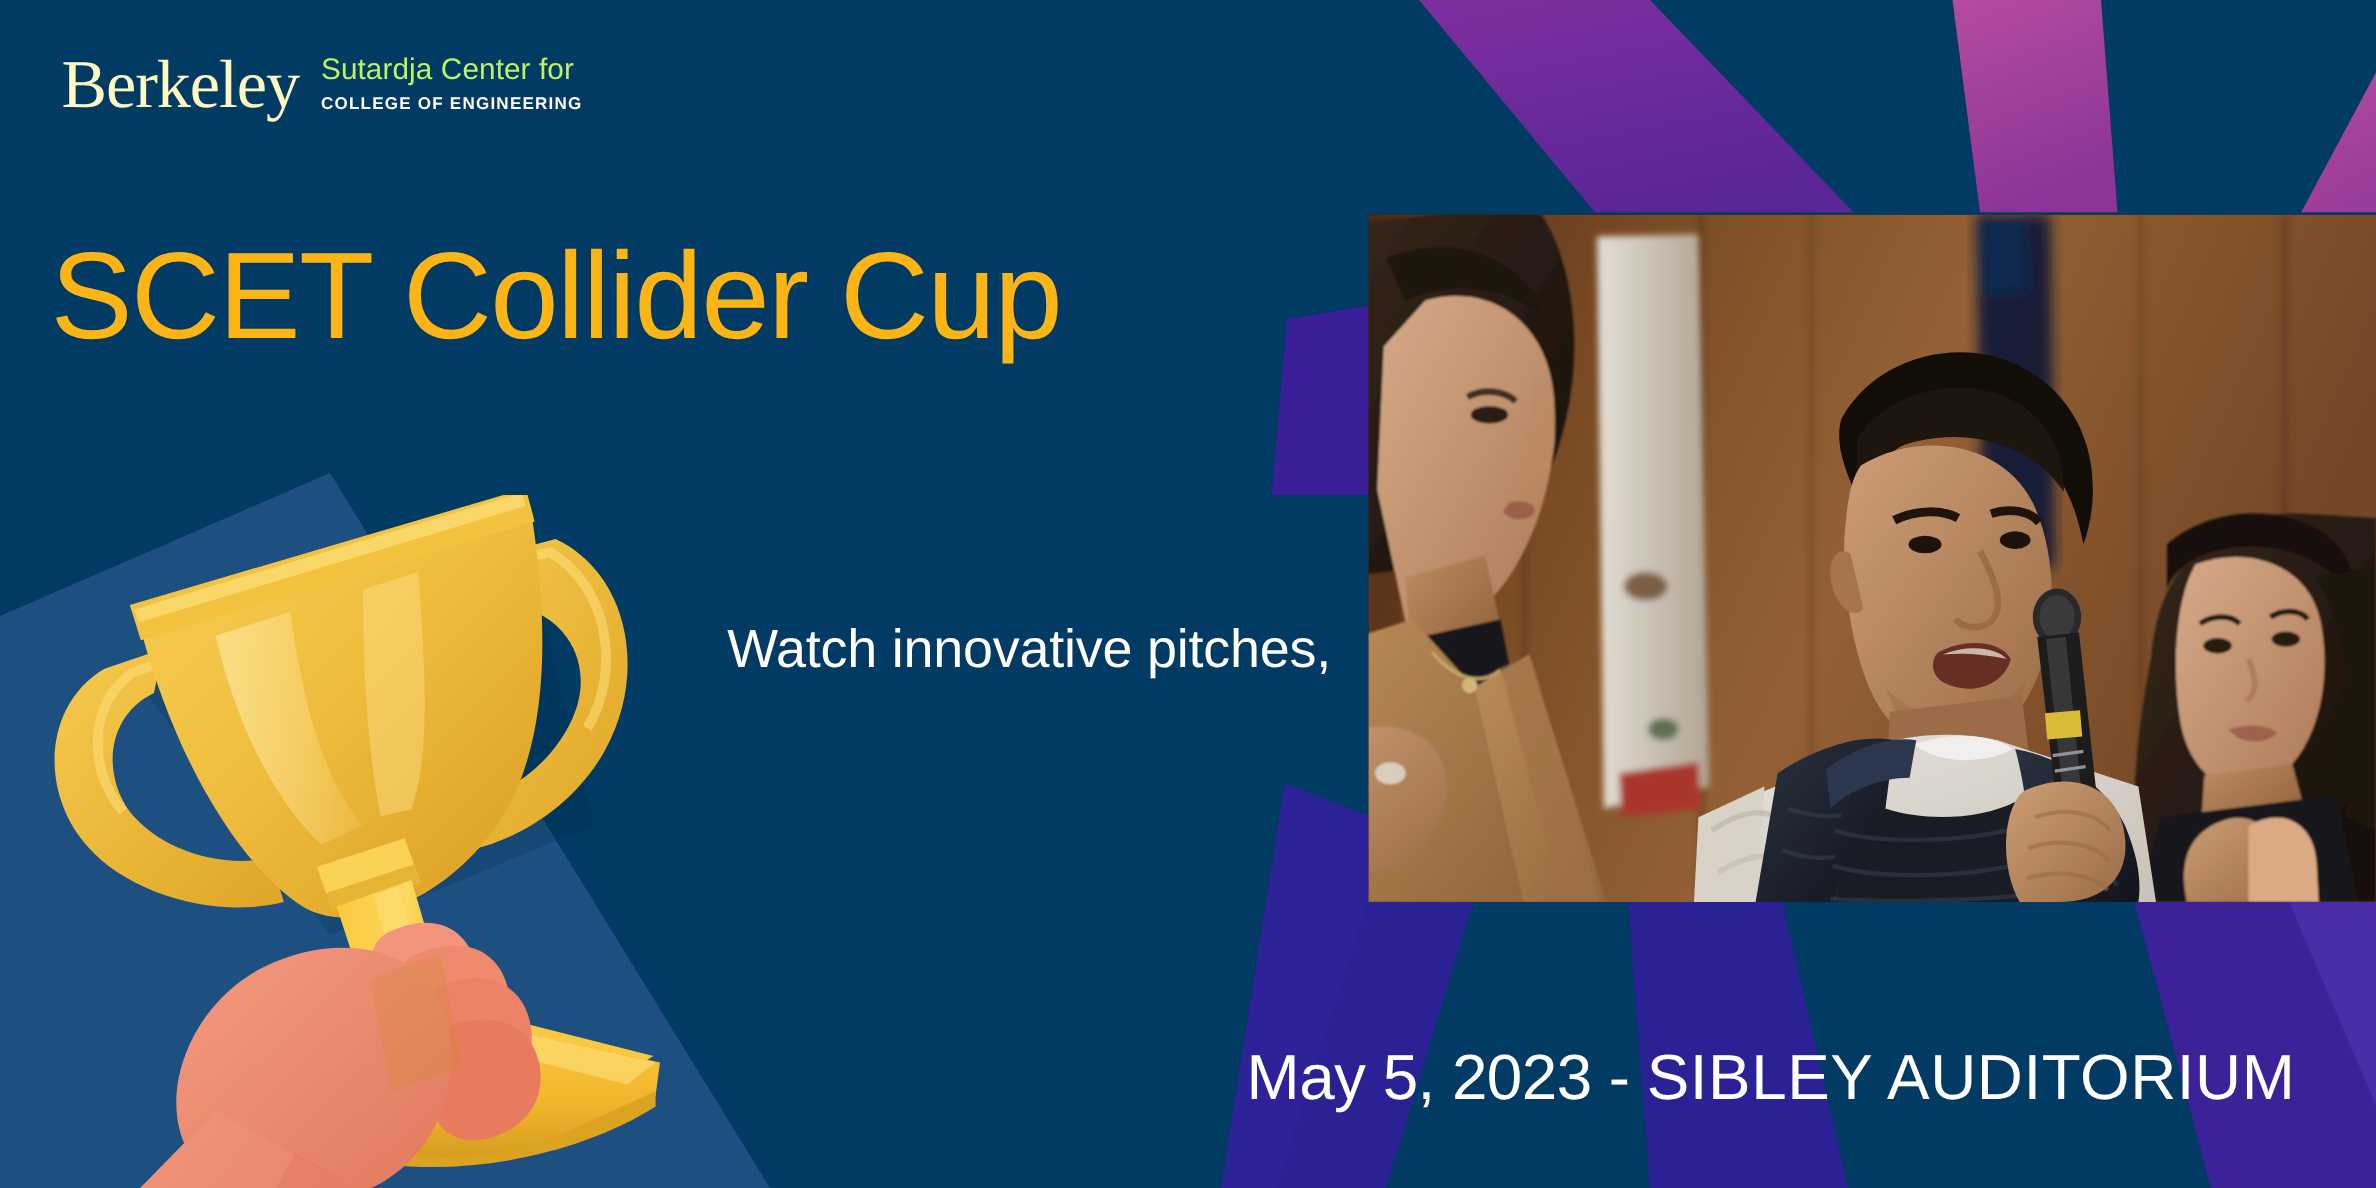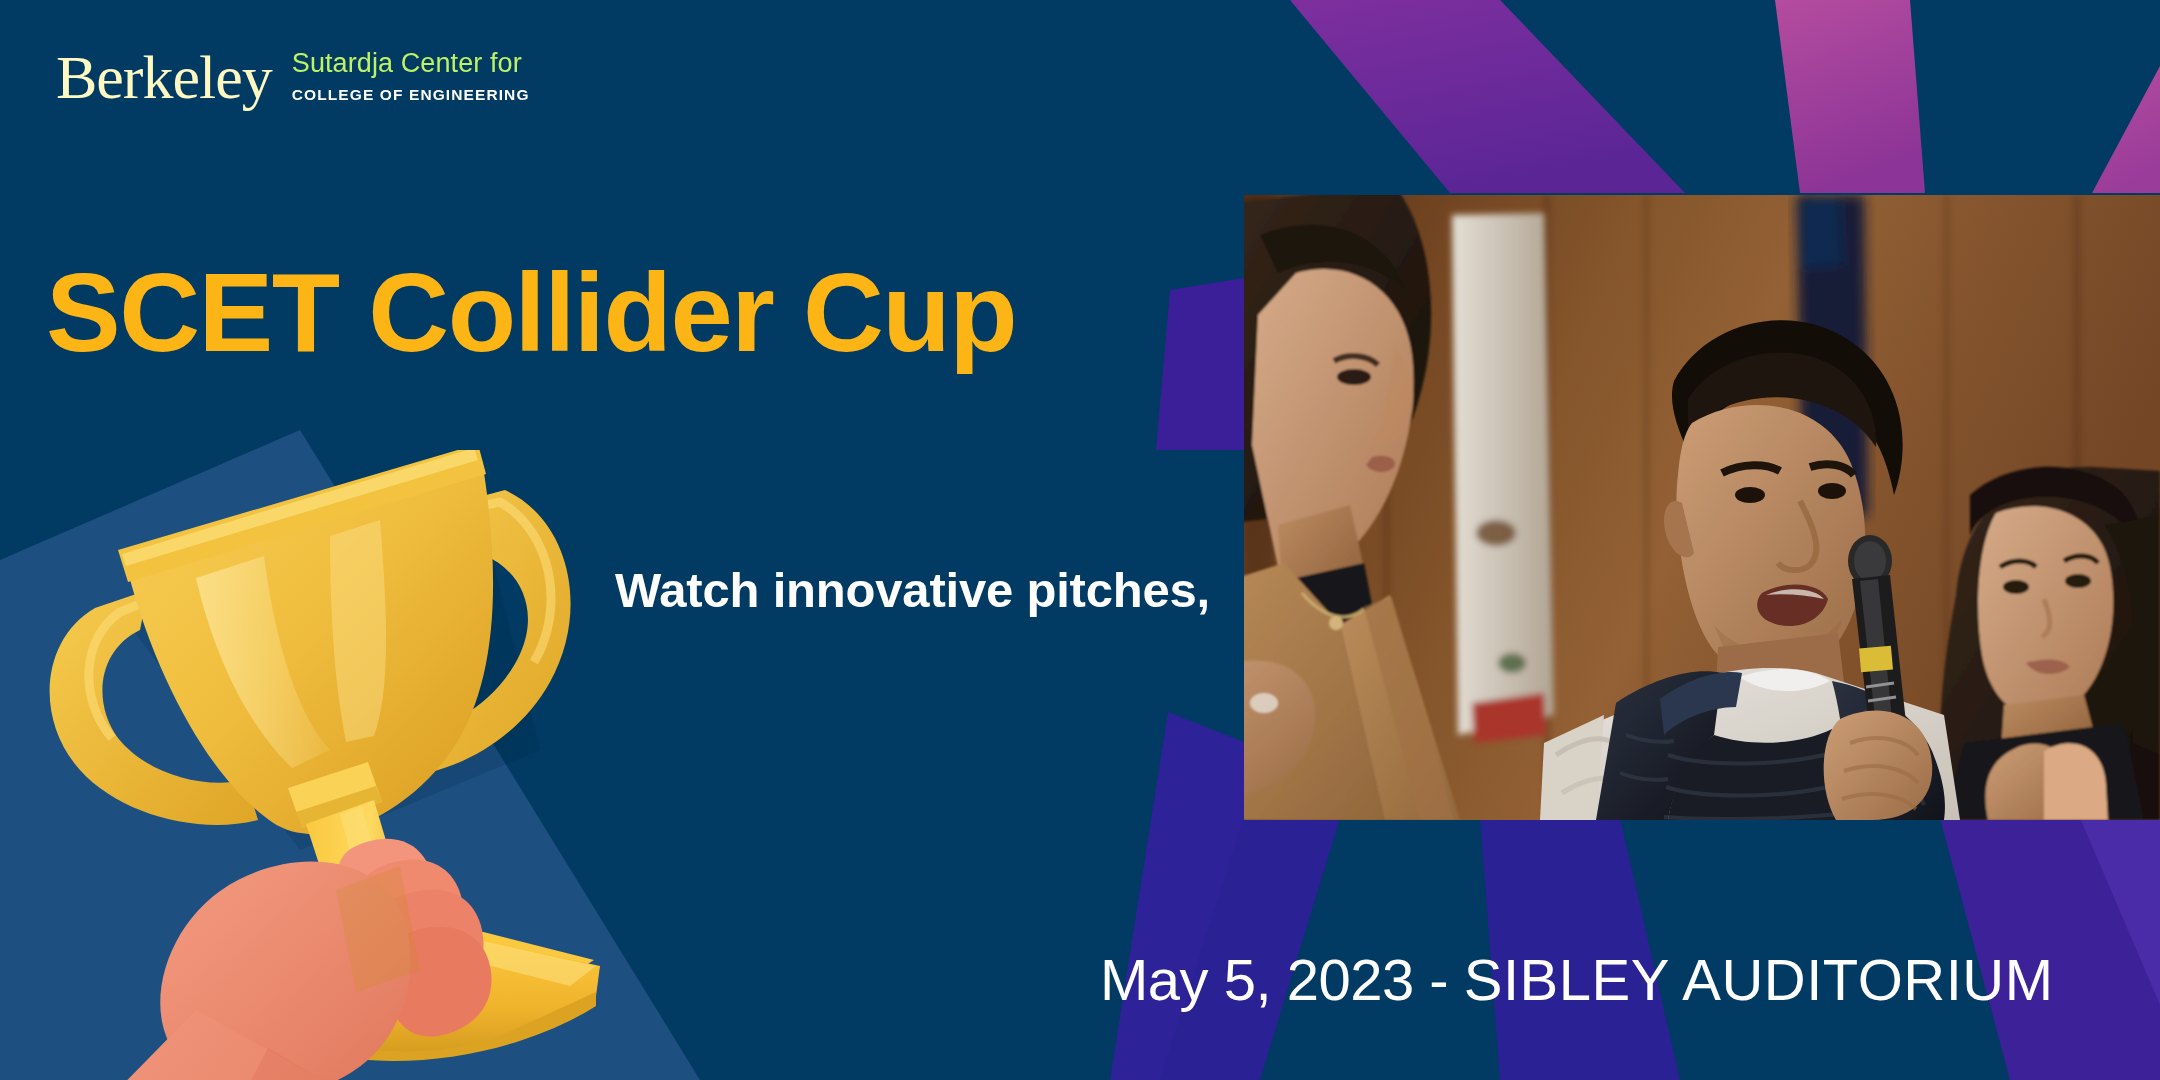--- a/index.html
+++ b/index.html
@@ -43,26 +43,25 @@
     margin-top:7px;
   }
 
   
   .headline {
     position:absolute; left:46px; top:212px;
     width:1160px;
   }
   .title-main {
     font-family:"Liberation Sans", sans-serif;
-    font-weight:700;
+    font-weight:400;
     font-size:112px; line-height:1.02;
     color:#FDB515;
     letter-spacing:-1.5px;
     white-space:nowrap;
-    margin-top:44px;
   }
   .title-sub {
     font-family:"Liberation Sans", sans-serif;
     font-weight:400;
     font-size:78px; line-height:1.05;
     color:#ffffff;
     letter-spacing:-0.5px;
     margin-top:22px;
     white-space:nowrap;
   }
@@ -71,39 +70,39 @@
   .blurb {
     position:absolute; left:560px; top:556px;
     width:650px;
     text-align:right;
     font-family:"Liberation Sans", sans-serif;
     font-weight:400;
     font-size:49px; line-height:1.40;
     color:#ffffff;
     letter-spacing:-0.2px;
   }
-  .blurb div { white-space:nowrap;font-weight:bold; }
+  .blurb div { white-space:nowrap; }
 
   
   .trophy { position:absolute; left:0px; top:450px; width:640px; height:630px; }
 
   
   .photo {
     position:absolute; left:1244px; top:195px;
     width:916px; height:625px;
     overflow:hidden;
     background:#3a2418;
   }
   .photo svg { display:block; width:100%; height:100%; }
 
   
   .footer {
     position:absolute; left:1100px; top:946px;
     width:1020px;
-    text-align:left;
+    text-align:center;
     white-space:nowrap;
   }
   .footer .date {
     font-family:"Liberation Sans", sans-serif;
     font-weight:400; font-size:58px;
     color:#ffffff; letter-spacing:-0.5px;
   }
   .footer .venue {
     font-family:"Liberation Sans", sans-serif;
     font-weight:400; font-size:58px;

